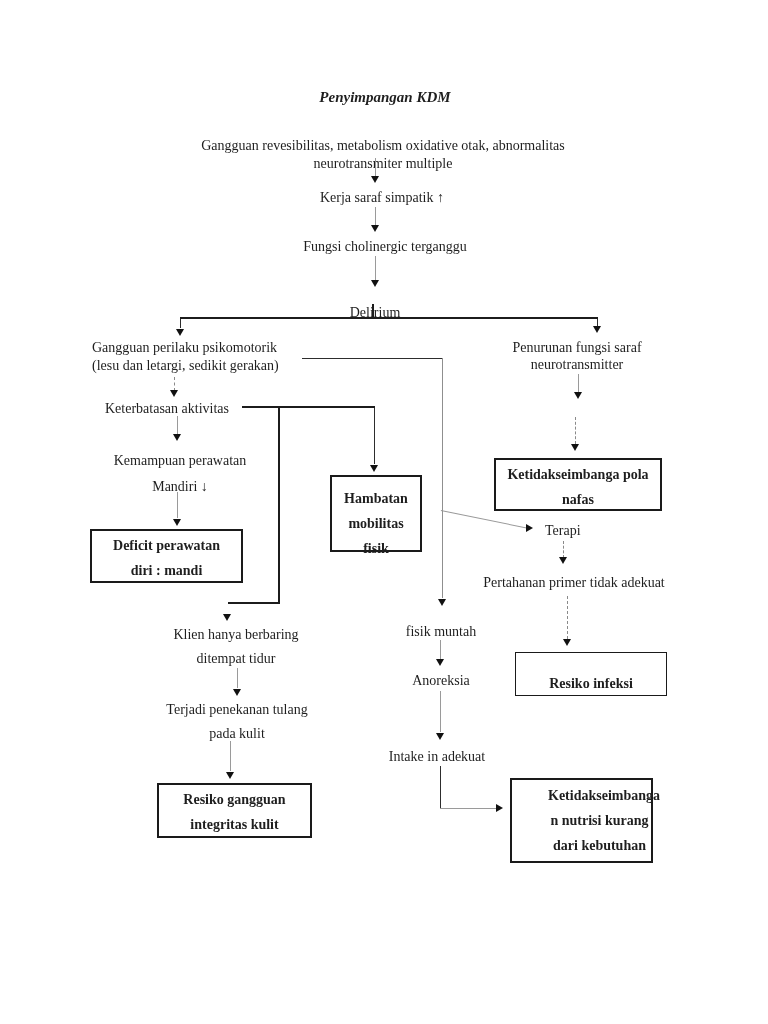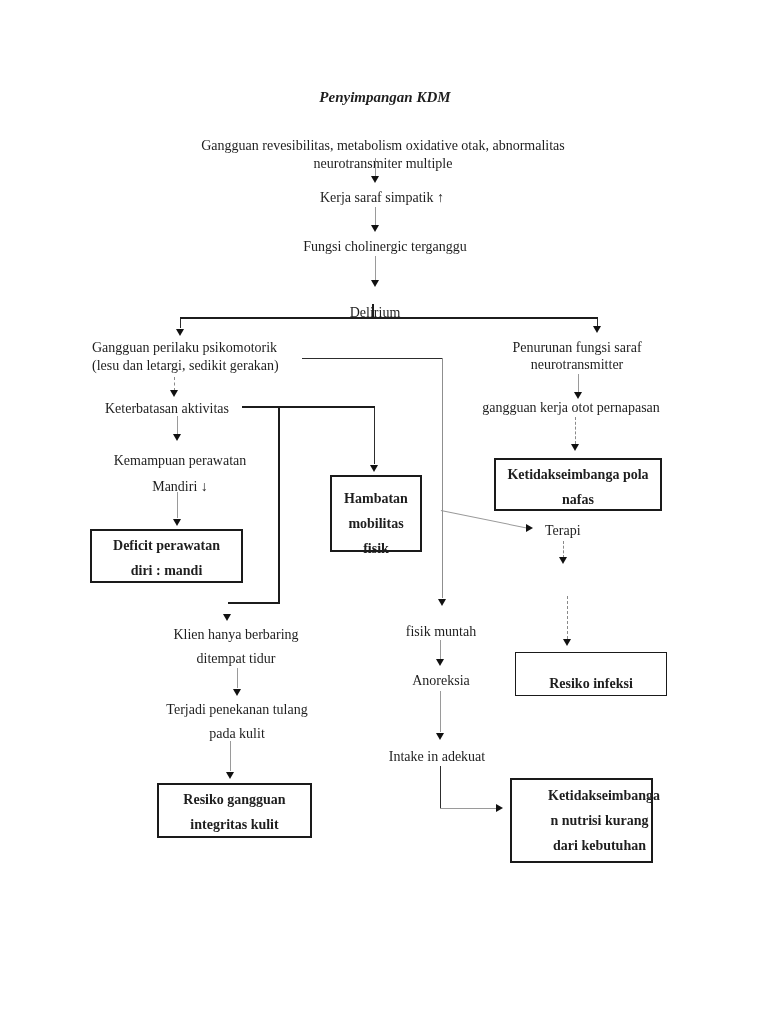--- a/index.html
+++ b/index.html
@@ -41,24 +41,24 @@
   <div class="t c title" style="left:385px; top:88px;">Penyimpangan KDM</div>
   <div class="t c" style="left:383px; top:137px;">Gangguan revesibilitas, metabolism oxidative otak, abnormalitas neurotransmiter multiple</div>
   <div class="t c" style="left:382px; top:189px;">Kerja saraf simpatik ↑</div>
   <div class="t c" style="left:385px; top:238px;">Fungsi cholinergic terganggu</div>
   <div class="t c" style="left:375px; top:304px;">Delirium</div>
   <div class="t left" style="left:92px; top:339px;">Gangguan perilaku psikomotorik
 (lesu dan letargi, sedikit gerakan)</div>
   <div class="t c" style="left:577px; top:339px; line-height:17px;">Penurunan fungsi saraf
 neurotransmitter</div>
   <div class="t left" style="left:105px; top:400px;">Keterbatasan aktivitas</div>
-  <div class="t c" style="left:571px; top:399px;">gangguan kerja otot pernapasan</div>
   <div class="t c" style="left:180px; top:448px; line-height:26px;">Kemampuan perawatan
 Mandiri ↓</div>
   <div class="t left" style="left:545px; top:522px;">Terapi</div>
+  <div class="t c" style="left:574px; top:574px;">Pertahanan primer tidak adekuat</div>
   <div class="t c" style="left:236px; top:623px; line-height:24px;">Klien hanya berbaring
 ditempat tidur</div>
   <div class="t c" style="left:237px; top:698px; line-height:24px;">Terjadi penekanan tulang
 pada kulit</div>
   <div class="t c" style="left:441px; top:623px;">fisik muntah</div>
   <div class="t c" style="left:441px; top:672px;">Anoreksia</div>
   <div class="t c" style="left:437px; top:748px;">Intake in adekuat</div>
 
   <div class="box" style="left:90px;  top:529px; width:153px; height:54px; padding-top:2px;">Deficit perawatan
 diri : mandi</div>

